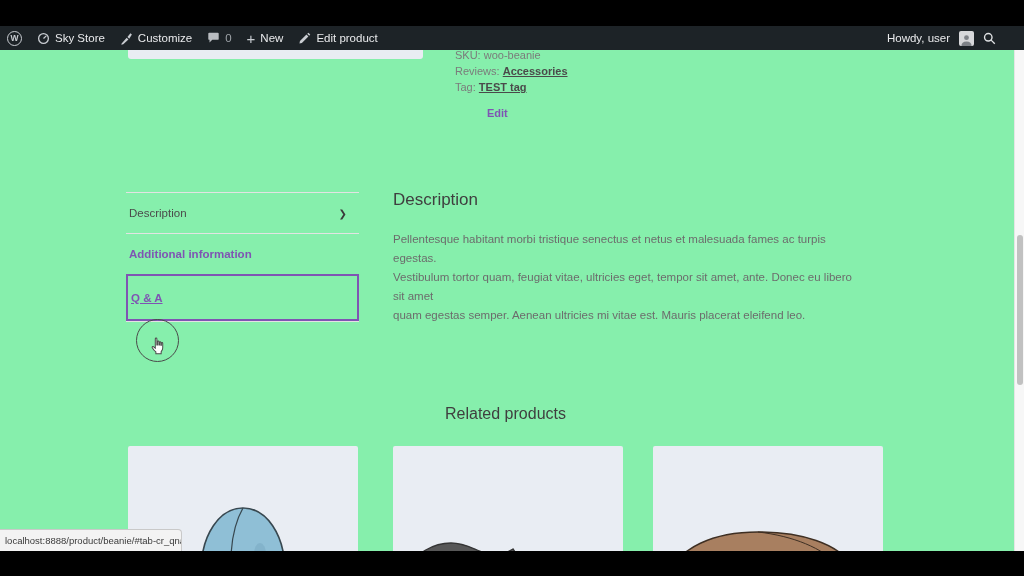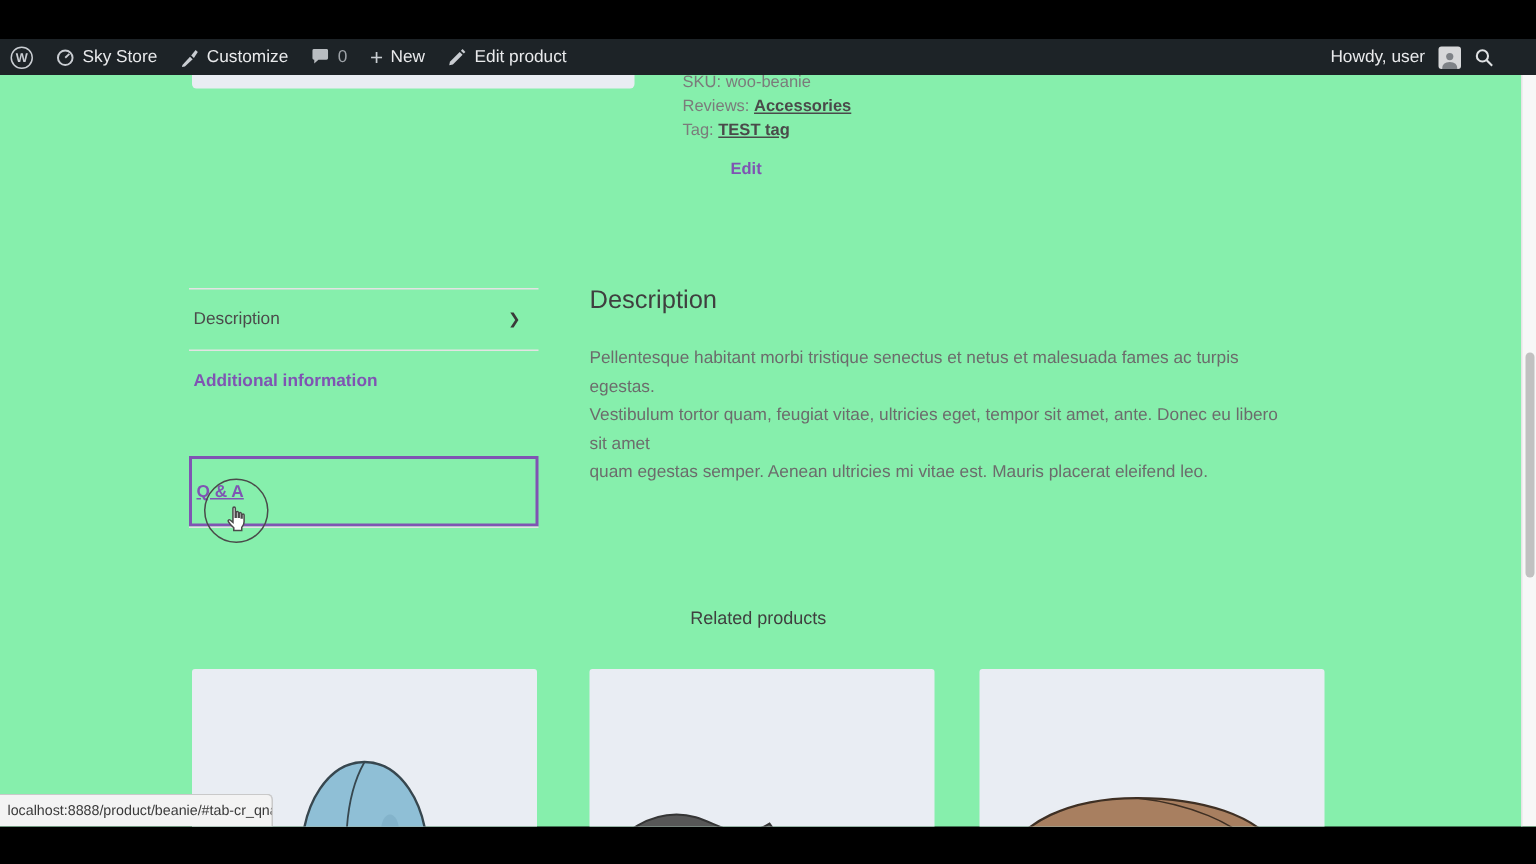--- a/index.html
+++ b/index.html
@@ -36,38 +36,38 @@
   .meta .edit { display:inline-block; margin-top:10px; color:#7f54b3; font-weight:600; cursor:pointer;padding-left:32px; }
 
   
   .tabs { position:absolute; left:126px; top:142px; width:233px; font-size:11.5px; }
   .tab-row { position:relative; height:41px; display:flex; align-items:center;
              padding-left:3px; border-top:1px solid #e3e3e3; cursor:pointer; }
   .tab-row .chev { position:absolute; right:12px; color:#3a3a3a; font-size:10px; }
   .tab-label-dark { color:#4b4b4b; }
   .tab-label-purple { color:#7f54b3; font-weight:600; }
   .tab-qna { height:47px; border:2px solid #7f54b3; display:flex; align-items:center;
-             padding-left:3px; cursor:pointer;margin-top:30px; }
+             padding-left:3px; cursor:pointer; }
   .tab-qna span { color:#7f54b3; font-weight:600; text-decoration:underline; }
   .tabs .bottom-line { border-top:1px solid #e3e3e3; }
 
   
   .click-circle { position:absolute; left:136px; top:269px; width:43px; height:43px;
                   border:1.5px solid #4a4a4a; border-radius:50%; background:transparent; }
   .hand-cursor { position:absolute; left:150px; top:287px; width:16px; height:18px; }
 
   
   .panel-heading { position:absolute; left:393px; top:140px; font-size:17px;
                    color:#3f3f3f; font-weight:400; }
   .panel-body { position:absolute; left:393px; top:180px; width:470px;
                 font-size:11.5px; line-height:19px; color:#6c6c6c; }
 
   
   .related-heading { position:absolute; left:128px; top:355px; width:755px;
-                     text-align:center; font-size:12px; color:#3f3f3f; font-weight:400; }
+                     text-align:center; font-size:16px; color:#3f3f3f; font-weight:400; }
   .card { position:absolute; top:396px; width:230px; height:160px;
           background:#e9edf3; border-radius:2px; overflow:hidden; cursor:pointer; }
   .card svg { position:absolute; }
 
   
   .scroll-track { position:absolute; right:0; top:0; width:10px; height:501px;
                   background:#f7f7f7; border-left:1px solid #e5e5e5; }
   .scroll-thumb { position:absolute; left:1.5px; top:185px; width:6px; height:150px;
                   background:#c1c1c1; border-radius:3px; }
 

